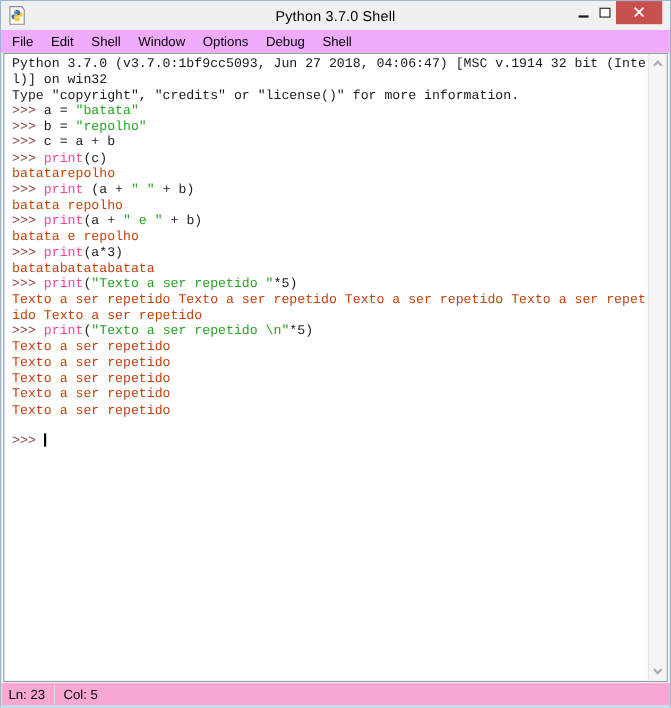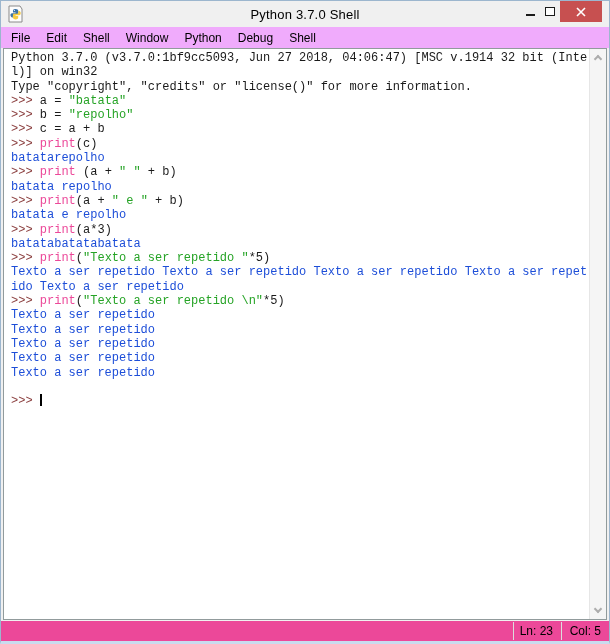--- a/index.html
+++ b/index.html
@@ -48,43 +48,43 @@
     padding:1px 0 0 7px;
     font-family:"Liberation Mono","DejaVu Sans Mono",monospace;
     font-size:12px;line-height:14.3px;
     white-space:pre;color:#1a1a1a;
   }
   .line{height:14.3px;}
   .n{color:#1a1a1a;}
   .p{color:#8c4040;}
   .s{color:#25a325;}
   .b{color:#ec4899;}
-  .o{color:#1d4ed8;}
+  .o{color:#c2410c;}
   .cursor{
     display:inline-block;width:2px;height:12px;background:#000;
     vertical-align:-2px;
   }
   
   .scrollbar{
     position:absolute;top:0;right:0;bottom:0;width:17px;
     background:#f5f5f5;border-left:1px solid #e6e6e6;
   }
   .sb-arrow{position:absolute;left:0;width:17px;height:17px;}
   .sb-arrow.up{top:0;}
   .sb-arrow.down{bottom:0;}
   .chev{
     position:absolute;left:5px;width:6px;height:6px;
     border-right:2px solid #adadad;border-bottom:2px solid #adadad;
   }
   .chev.up{top:7px;transform:rotate(-135deg);}
   .chev.down{top:4px;transform:rotate(45deg);}
   
   .statusbar{
-    height:20px;flex:0 0 20px;background:#ec4899;
-    display:flex;justify-content:flex-end;align-items:center;
+    height:20px;flex:0 0 20px;background:#f9a8d4;
+    display:flex;align-items:center;
     font-size:12px;color:#000;margin-top:1px;
   }
   .status-cell{
     min-width:48px;padding:0 8px 0 4px;text-align:right;
     border-left:1px solid #dcdcdc;line-height:18px;
   }
 </style>
 </head>
 <body>
 
@@ -115,21 +115,21 @@
         </span>
       </div>
     </div>
   </div>
 
   <div class="menubar" id="menubar">
       <div class="menu-item">File</div>
       <div class="menu-item">Edit</div>
       <div class="menu-item">Shell</div>
       <div class="menu-item">Window</div>
-      <div class="menu-item">Python</div>
+      <div class="menu-item">Options</div>
       <div class="menu-item">Debug</div>
       <div class="menu-item">Shell</div>
     </div>
 
   <div class="textarea">
     <div class="lines" id="lines"><div class="line"><span class="n">Python 3.7.0 (v3.7.0:1bf9cc5093, Jun 27 2018, 04:06:47) [MSC v.1914 32 bit (Inte</span></div><div class="line"><span class="n">l)] on win32</span></div><div class="line"><span class="n">Type "copyright", "credits" or "license()" for more information.</span></div><div class="line"><span class="p">&gt;&gt;&gt; </span><span class="n">a = </span><span class="s">"batata"</span></div><div class="line"><span class="p">&gt;&gt;&gt; </span><span class="n">b = </span><span class="s">"repolho"</span></div><div class="line"><span class="p">&gt;&gt;&gt; </span><span class="n">c = a + b</span></div><div class="line"><span class="p">&gt;&gt;&gt; </span><span class="b">print</span><span class="n">(c)</span></div><div class="line"><span class="o">batatarepolho</span></div><div class="line"><span class="p">&gt;&gt;&gt; </span><span class="b">print</span><span class="n"> (a + </span><span class="s">" "</span><span class="n"> + b)</span></div><div class="line"><span class="o">batata repolho</span></div><div class="line"><span class="p">&gt;&gt;&gt; </span><span class="b">print</span><span class="n">(a + </span><span class="s">" e "</span><span class="n"> + b)</span></div><div class="line"><span class="o">batata e repolho</span></div><div class="line"><span class="p">&gt;&gt;&gt; </span><span class="b">print</span><span class="n">(a*3)</span></div><div class="line"><span class="o">batatabatatabatata</span></div><div class="line"><span class="p">&gt;&gt;&gt; </span><span class="b">print</span><span class="n">(</span><span class="s">"Texto a ser repetido "</span><span class="n">*5)</span></div><div class="line"><span class="o">Texto a ser repetido Texto a ser repetido Texto a ser repetido Texto a ser repet</span></div><div class="line"><span class="o">ido Texto a ser repetido</span></div><div class="line"><span class="p">&gt;&gt;&gt; </span><span class="b">print</span><span class="n">(</span><span class="s">"Texto a ser repetido \n"</span><span class="n">*5)</span></div><div class="line"><span class="o">Texto a ser repetido</span></div><div class="line"><span class="o">Texto a ser repetido</span></div><div class="line"><span class="o">Texto a ser repetido</span></div><div class="line"><span class="o">Texto a ser repetido</span></div><div class="line"><span class="o">Texto a ser repetido</span></div><div class="line">&nbsp;</div><div class="line"><span class="p">&gt;&gt;&gt; </span><span class="cursor"></span></div></div>
     <div class="scrollbar">
       <div class="sb-arrow up">
         <i class="chev up"></i>
       </div>

